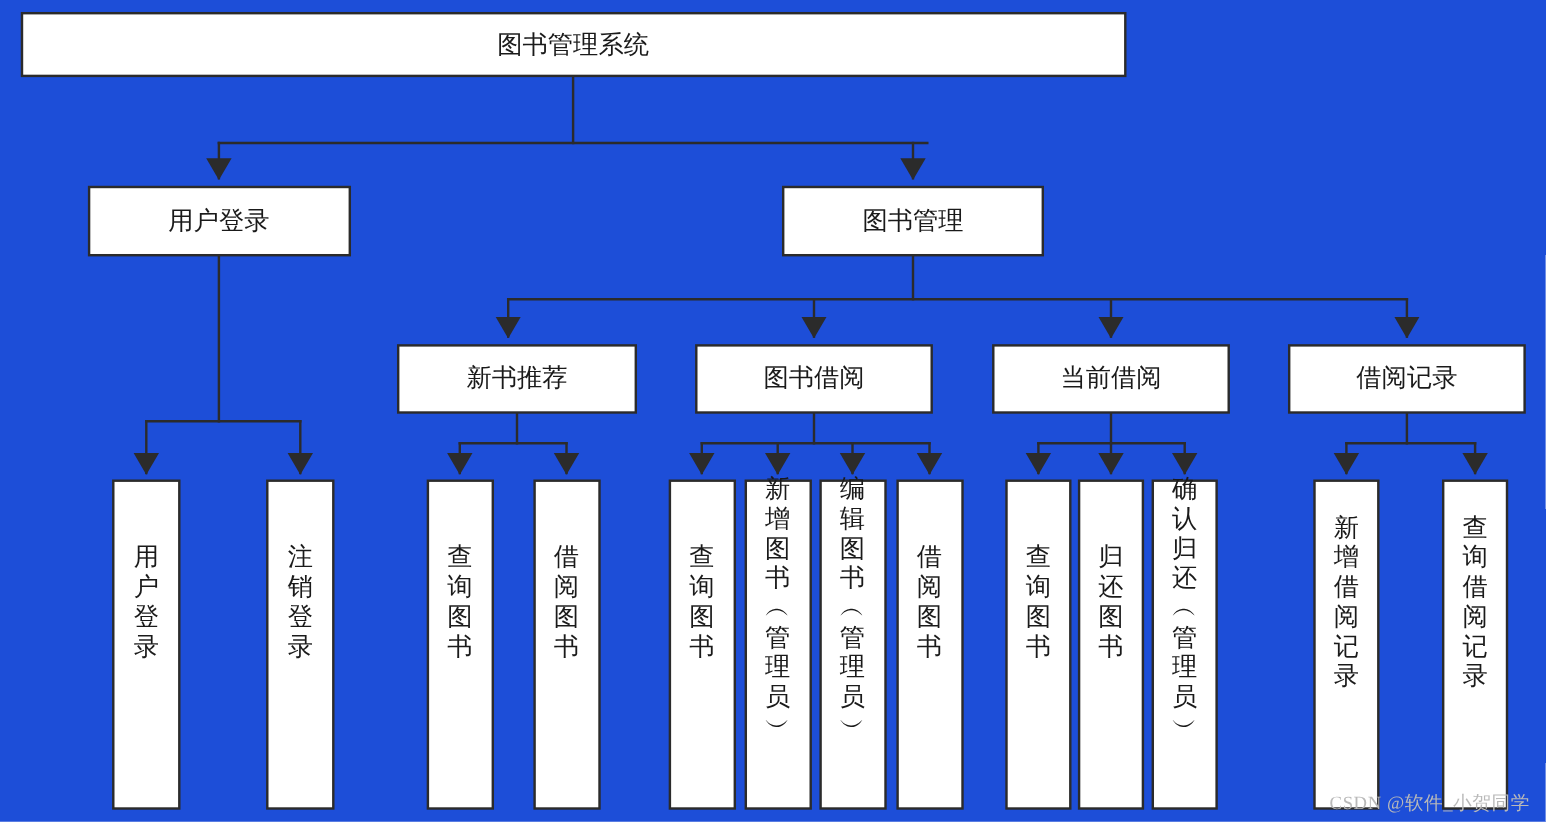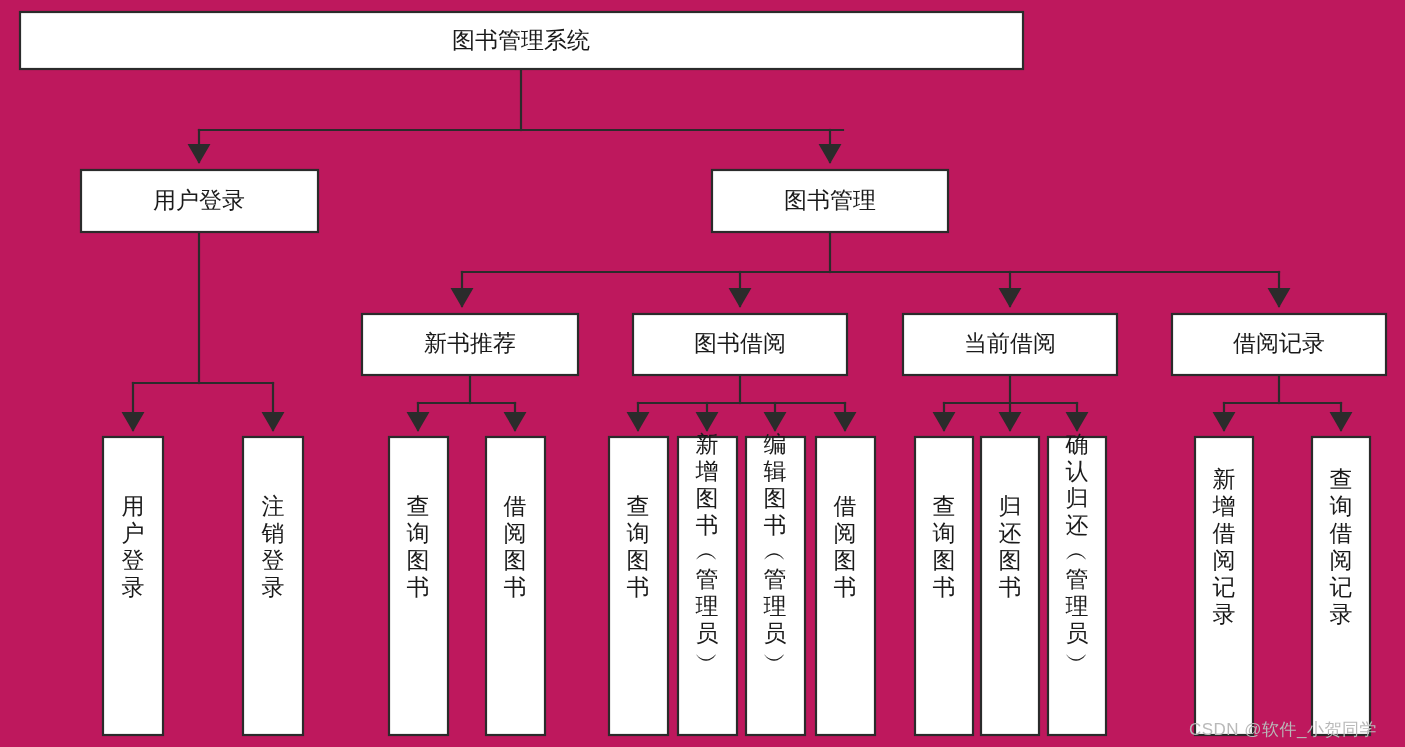--- a/index.html
+++ b/index.html
@@ -10,21 +10,21 @@
   body {
     width: 1405px;
     height: 747px;
     overflow: hidden;
     font-family: "Liberation Sans", "DejaVu Sans", sans-serif;
   }
   #diagram-root {
     position: relative;
     width: 1405px;
     height: 747px;
-    background: #be185d;
+    background: #1d4ed8;
   }
   svg#tree-svg {
     position: absolute;
     left: 0;
     top: 0;
     width: 1405px;
     height: 747px;
   }
   .node-rect {
     fill: #ffffff;
@@ -49,23 +49,23 @@
     stroke-width: 2.2;
     fill: none;
     stroke-linecap: square;
   }
   .arrow-head {
     fill: #2b2b2b;
     stroke: none;
   }
   .watermark-text {
     position: absolute;
-    right: 28px;
+    right: 14px;
     bottom: 6px;
-    font-family: Liberation Sans, sans-serif;
+    font-family: Liberation Serif, serif;
     font-size: 17px;
     color: #b9b9b9;
     letter-spacing: 0.5px;
     white-space: nowrap;
     user-select: none;
   }
 </style>
 </head>
 <body>
 

